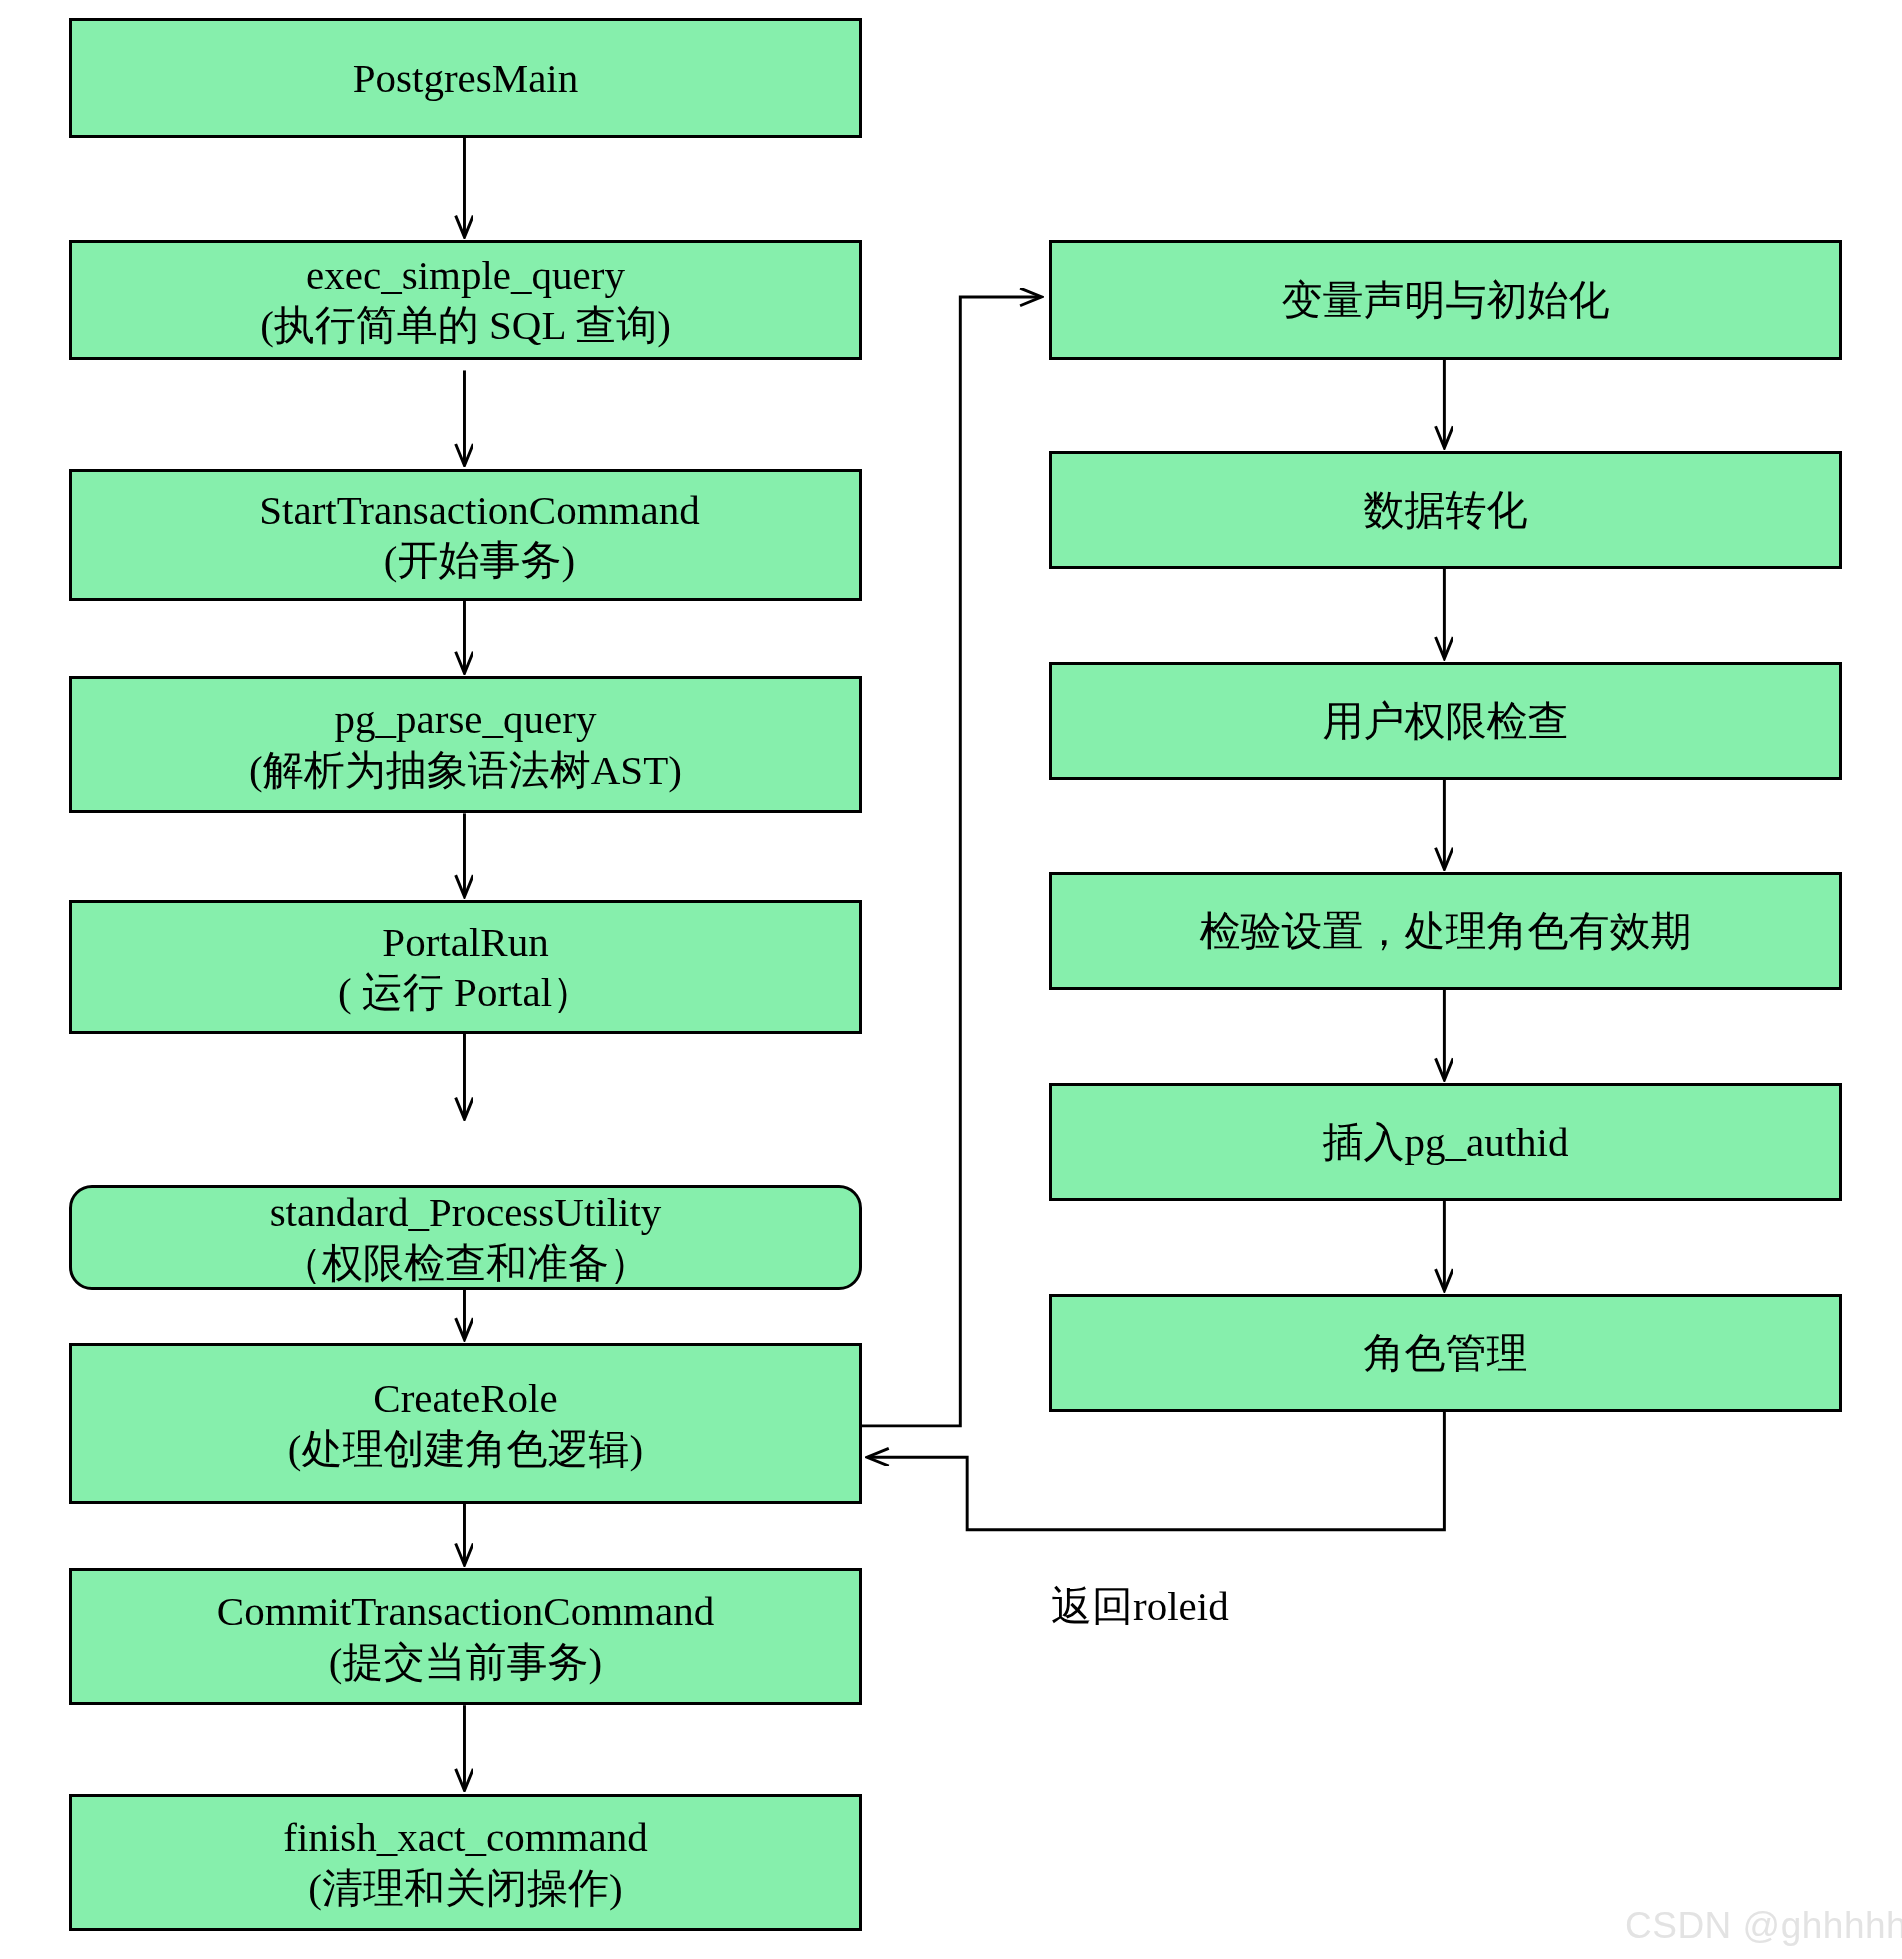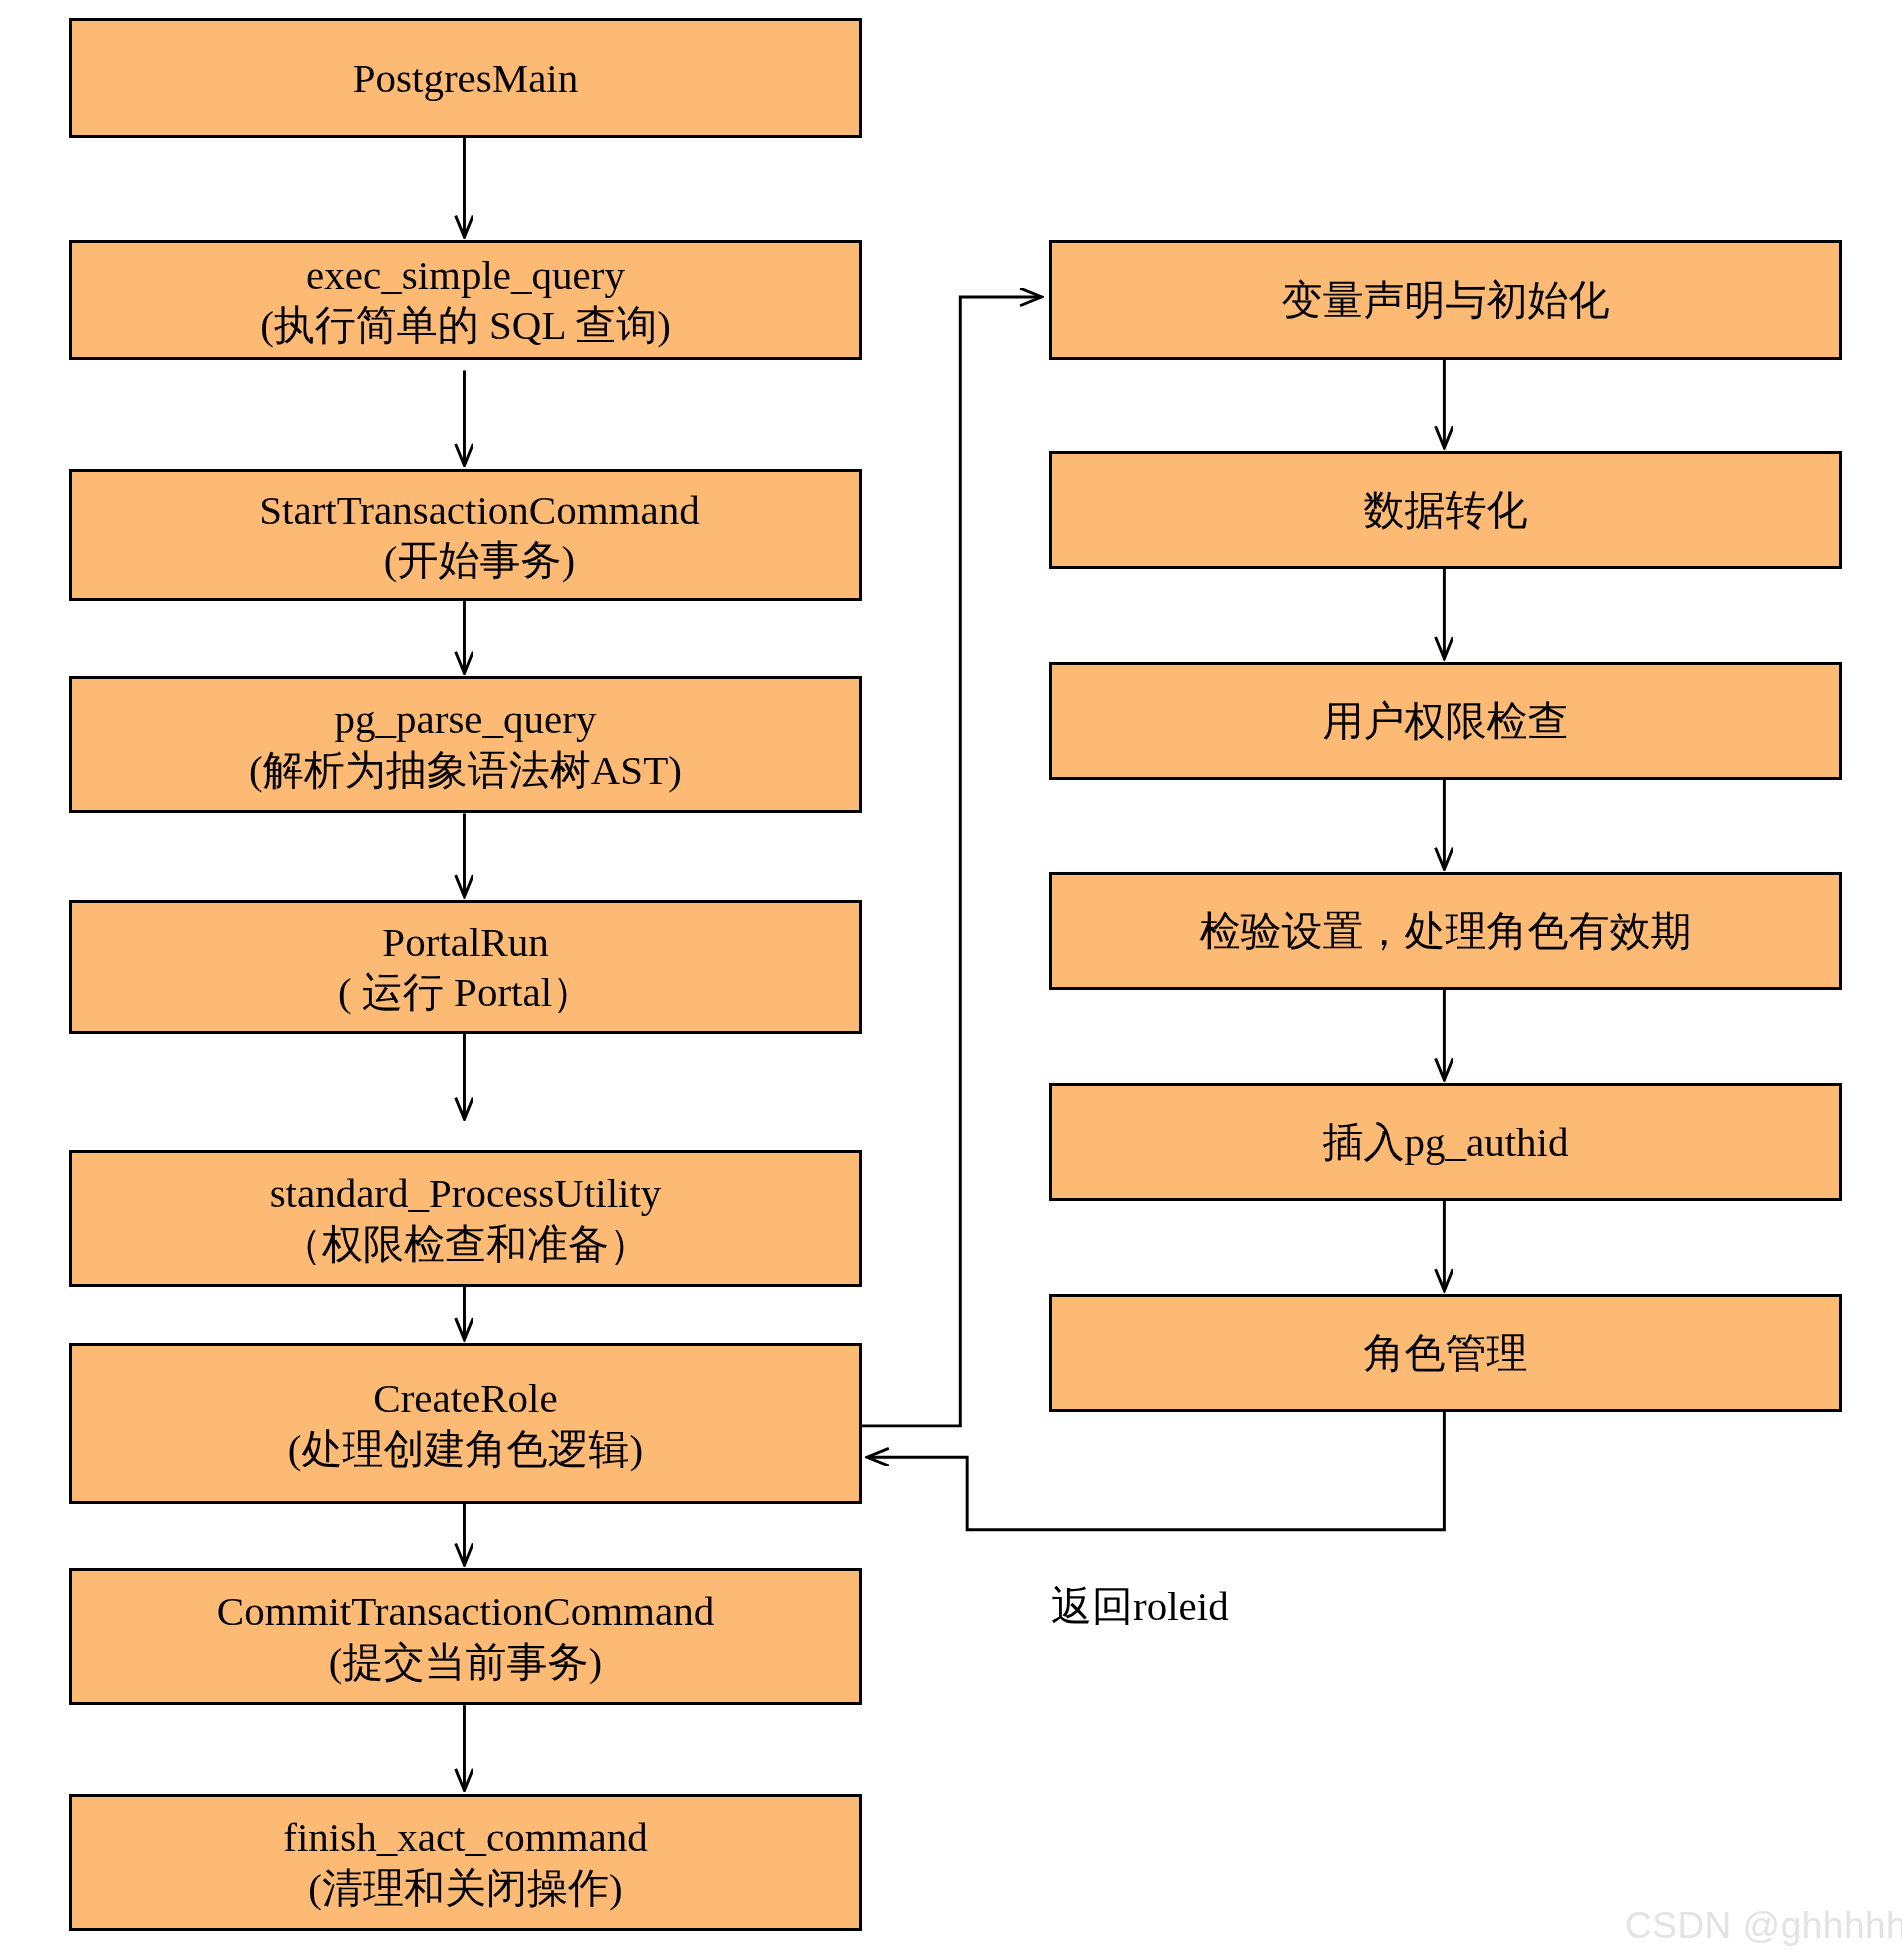--- a/index.html
+++ b/index.html
@@ -19,21 +19,21 @@
     position:absolute;
     left:0;top:0;
     width:1902px;
     height:1959px;
     pointer-events:none;
   }
   .node{
     position:absolute;
     box-sizing:border-box;
     border:3.9px solid #000;
-    background:#fdba74;
+    background:#86efac;
     display:flex;
     align-items:center;
     justify-content:center;
     text-align:center;
     line-height:1.22;
   }
   .node .lines{
     display:block;
     width:100%;
     padding:0 9.8px;
@@ -121,21 +121,21 @@
     </span>
   </div>
 
   <div class="node" style="left:69px; top:900px; width:793px; height:134px;text-align:center;">
     <span class="lines">
       <span class="ln ln-main">PortalRun</span>
       <span class="ln ln-sub">( 运行 Portal）</span>
     </span>
   </div>
 
-  <div class="node" style="left:69px; top:1150px; width:793px; height:137px;">
+  <div class="node" style="left:69px; top:1185px; width:793px; height:105px;border-radius:23px;">
     <span class="lines">
       <span class="ln ln-main">standard_ProcessUtility</span>
       <span class="ln ln-sub">（权限检查和准备）</span>
     </span>
   </div>
 
   <div class="node" style="left:69px; top:1343px; width:793px; height:161px;justify-content:flex-end;">
     <span class="lines">
       <span class="ln ln-main">CreateRole</span>
       <span class="ln ln-sub">(处理创建角色逻辑)</span>

